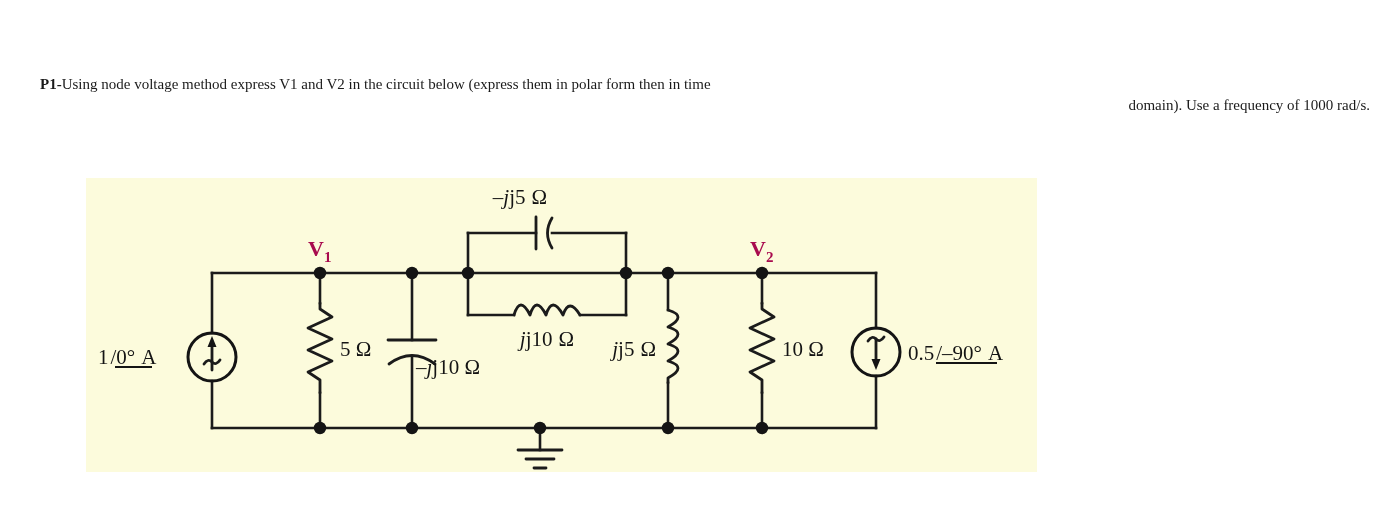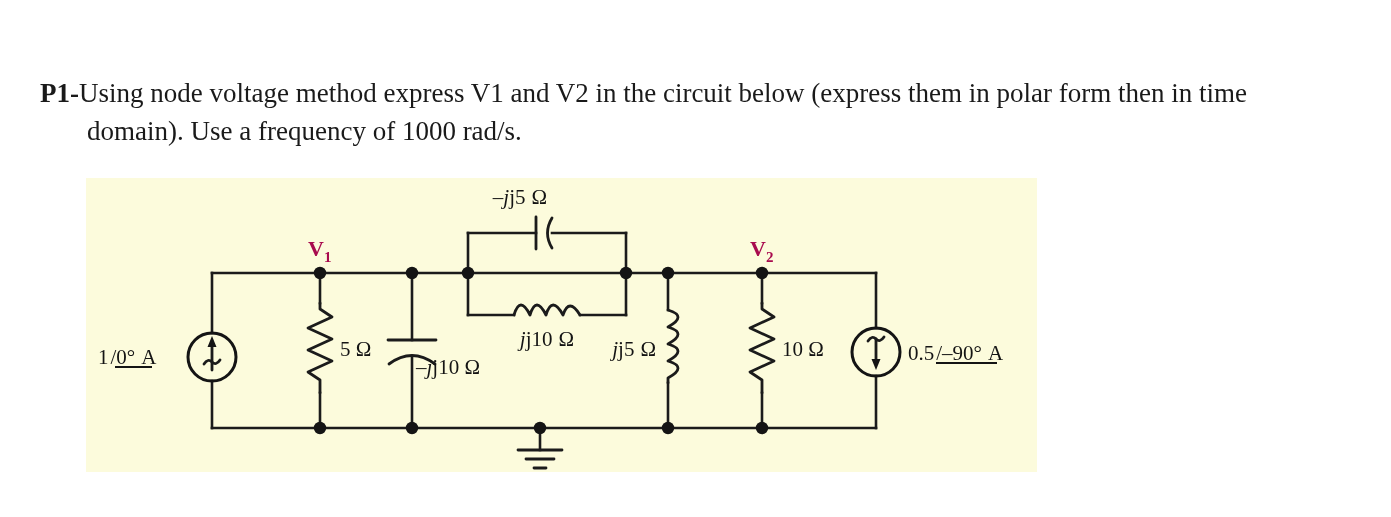--- a/index.html
+++ b/index.html
@@ -14,30 +14,31 @@
     font-family: "Liberation Serif", "DejaVu Serif", serif;
     overflow: hidden;
   }
 
   
   #problem-statement {
     position: absolute;
     left: 40px;
     top: 74px;
     width: 1330px;
-    font-size: 27px;
+    font-size: 15px;
     line-height: 1.42;
     color: #1a1a1a;
   }
   #problem-statement .pnum {
     font-weight: bold;
   }
   #problem-statement .indent {
     display: block;
     padding-left: 47px;
+    text-align: right;
   }
 
   
   #circuit-panel {
     position: absolute;
     left: 86px;
     top: 178px;
     width: 951px;
     height: 294px;
     background: #fcfbdc;

